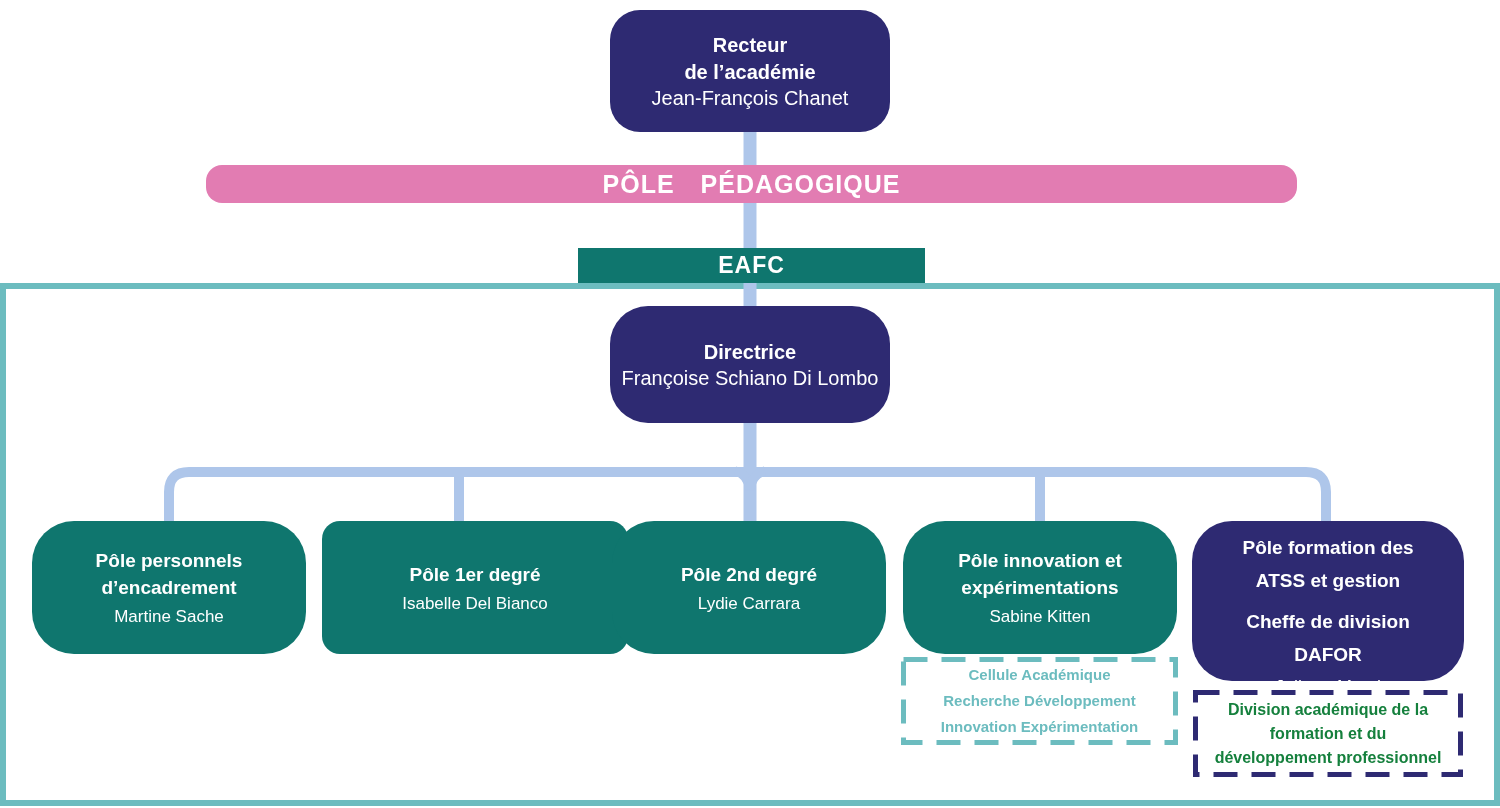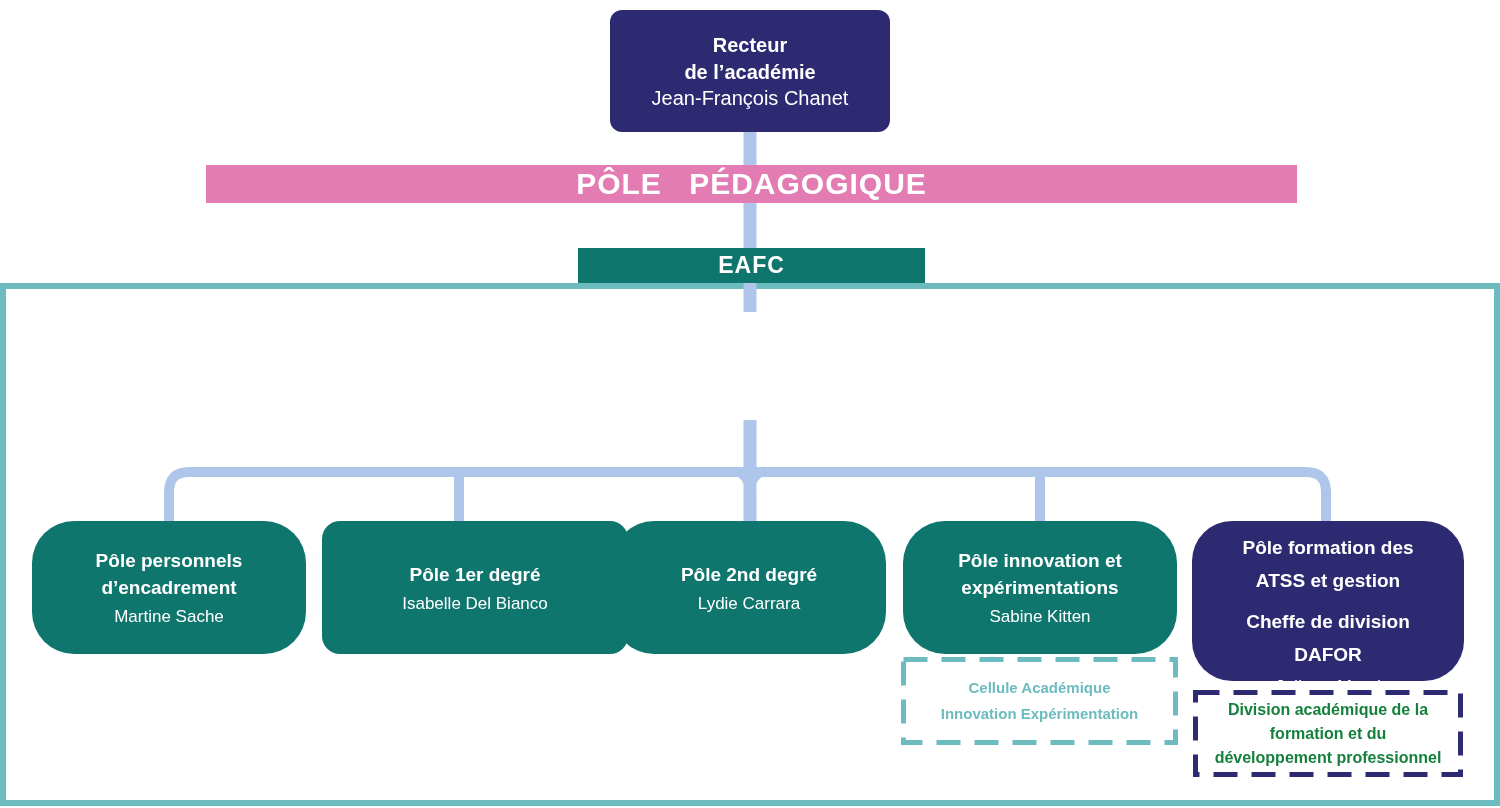--- a/index.html
+++ b/index.html
@@ -19,21 +19,21 @@
   .node{
     position:absolute;box-sizing:border-box;color:#ffffff;text-align:center;
     display:flex;flex-direction:column;align-items:center;justify-content:center;
   }
   .navy{background:#2e2a72;}
   .tealbg{background:#0f766e;}
   .banner{
     position:absolute;box-sizing:border-box;color:#ffffff;display:flex;
     align-items:center;justify-content:center;text-align:center;font-weight:700;
   }
-  .banner.pink{background:#e27cb2;font-size:30px;letter-spacing:1px;word-spacing:18px;}
+  .banner.pink{background:#e27cb2;font-size:25px;letter-spacing:1px;word-spacing:18px;border-radius:16px;}
   .banner.tealbg{font-size:23px;letter-spacing:1px;}
   .t20{font-weight:700;font-size:20px;line-height:27px;}
   .n18{font-size:20px;line-height:24px;}
   .pt{font-weight:700;font-size:19px;line-height:27px;}
   .pn{font-size:17px;line-height:23px;margin-top:4px;}
   .p5{justify-content:flex-start;padding-top:14px;gap:8px;}
   .p5 .pt{line-height:25px;}
   .p5 .spacer{height:22px;}
   .p5 .pn{font-size:18px;line-height:24px;margin-top:0;}
   .card{
@@ -57,34 +57,38 @@
     <path class="c13" d="M750 198 V252"></path>
     <path class="c13" d="M750 280 V312"></path>
     <path class="c13" d="M750 420 V523"></path>
     <path class="c10" d="M169 523 V492 Q169 472 189 472 H1306 Q1326 472 1326 492 V523"></path>
     <path class="c10" d="M459 472 V523"></path>
     <path class="c10" d="M1040 472 V523"></path>
     <path class="c9" d="M735 471 Q748 474 750 490"></path>
     <path class="c9" d="M765 471 Q752 474 750 490"></path>
   </svg>
 
-  <div class="node navy" style="left:610px;top:10px;width:280px;height:122px;border-radius:12px;">
+  <div class="node navy" style="left:610px;top:10px;width:280px;height:122px;border-radius:30px;">
     <div class="t20">Recteur</div>
     <div class="t20">de l’académie</div>
     <div class="n18">Jean-François Chanet</div>
   </div>
 
   <div class="banner pink" style="left:206px;top:165px;width:1091px;height:38px;">
     <span>PÔLE PÉDAGOGIQUE</span>
   </div>
 
   <div class="banner tealbg" style="left:578px;top:248px;width:347px;height:35px;">
     <span>EAFC</span>
   </div>
 
+  <div class="node navy" style="left:610px;top:306px;width:280px;height:117px;border-radius:38px;">
+    <div class="t20">Directrice</div>
+    <div class="n18">Françoise Schiano Di Lombo</div>
+  </div>
 
   <div class="node tealbg" style="left:32px;top:521px;width:274px;height:133px;border-radius:42px;">
     <div class="pt">Pôle personnels</div>
     <div class="pt">d’encadrement</div>
     <div class="pn">Martine Sache</div>
   </div>
 
   <div class="node tealbg" style="left:322px;top:521px;width:306px;height:133px;border-radius:18px;">
     <div class="pt">Pôle 1er degré</div>
     <div class="pn">Isabelle Del Bianco</div>
@@ -108,20 +112,21 @@
     <div class="pt">Cheffe de division</div>
     <div class="pt">DAFOR</div>
     <div class="pn">Juliette Marci</div>
   </div>
 
   <div class="card tealtxt" style="left:901px;top:657px;width:277px;height:88px;">
     <svg width="277" height="88" aria-hidden="true">
       <rect x="2.5" y="2.5" width="272" height="83" fill="none" stroke="#6cbcbf" stroke-width="5" stroke-dasharray="24 14"></rect>
     </svg>
     <div class="line">Cellule Académique</div>
+    <div class="line">Recherche Développement</div>
     <div class="line">Innovation Expérimentation</div>
   </div>
 
   <div class="card navytxt" style="left:1193px;top:690px;width:270px;height:87px;">
     <svg width="270" height="87" aria-hidden="true">
       <rect x="2.5" y="2.5" width="265" height="82" fill="none" stroke="#2e2a72" stroke-width="5" stroke-dasharray="24 14"></rect>
     </svg>
     <div class="line">Division académique de la</div>
     <div class="line">formation et du</div>
     <div class="line">développement professionnel</div>

